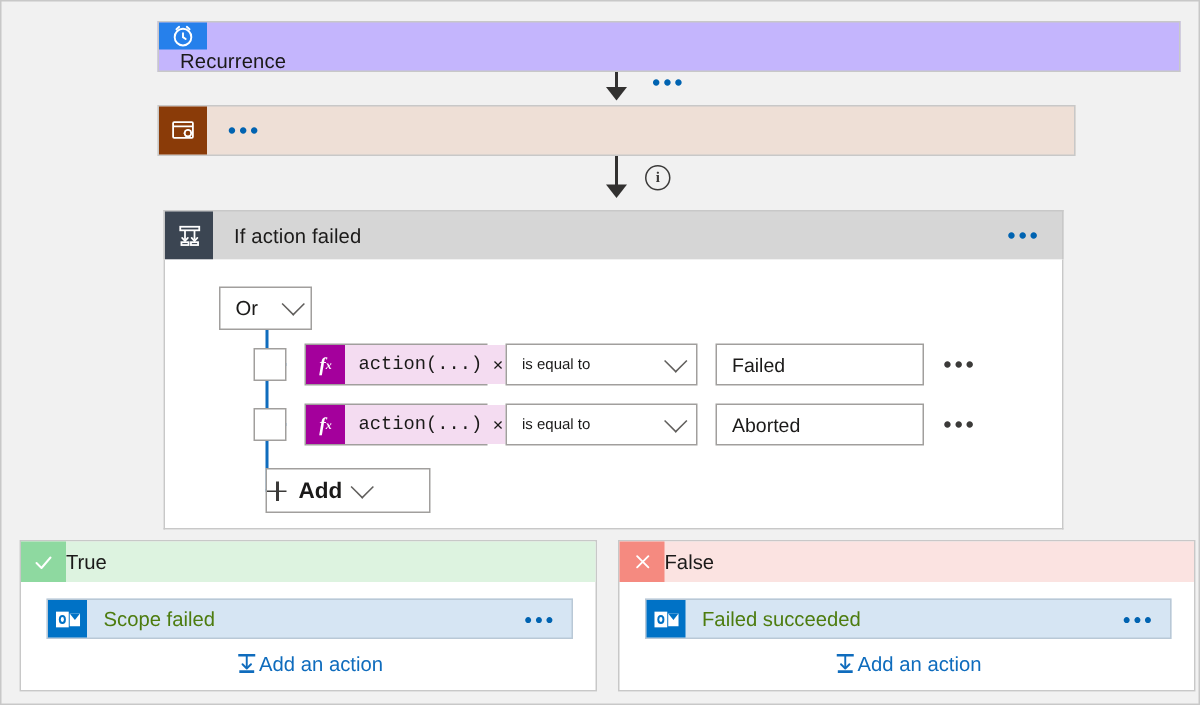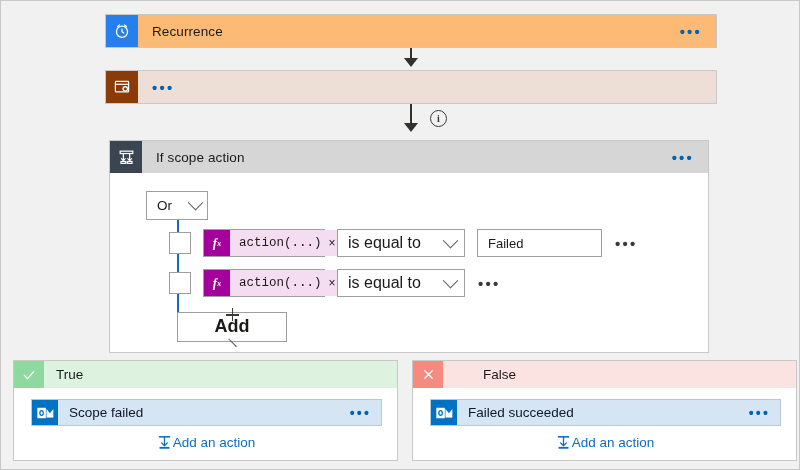--- a/index.html
+++ b/index.html
@@ -54,22 +54,23 @@
     padding: 0 14px;
     letter-spacing: 2.2px;
     font-size: 15px;
     line-height: 1;
     color: #0063b1;
     font-weight: 700;
   }
 
   
   #recurrence {
-    left: 104px; top: 13px; width: 612px; height: 34px;
-    background: #fdba74;
+    left: 104px; top: 13px; width: 682px; height: 34px;
+    background: #c4b5fd;
+    flex-direction: column;
   }
   #recurrence .card-icon { background: #2680eb; }
 
   
   #scope {
     left: 104px; top: 69px; width: 612px; height: 34px;
     background: #eedfd6;
   }
   #scope .card-icon { background: #8a3b08; }
 
@@ -215,25 +216,25 @@
   .op-box {
     width: 128px; height: 28px;
     margin-left: 12px;
     border: 1px solid #a19f9d;
     background: #fff;
     box-sizing: border-box;
     display: flex;
     align-items: center;
     justify-content: space-between;
     padding: 0 8px 0 10px;
-    font-size: 16px;
+    font-size: 10px;
     color: #1b1a19;
   }
   .val-box {
-    width: 125px; height: 28px;
+    width: 139px; height: 28px;
     margin-left: 12px;
     border: 1px solid #a19f9d;
     background: #fff;
     box-sizing: border-box;
     display: flex;
     align-items: center;
     padding-left: 10px;
     font-size: 13px;
     color: #1b1a19;
   }
@@ -249,26 +250,24 @@
   
   .add-btn {
     position: absolute;
     left: 176px; top: 311px;
     width: 110px; height: 30px;
     background: #fff;
     border: 1px solid #a19f9d;
     box-sizing: border-box;
     display: flex;
     align-items: center;
-    justify-content: center;
     gap: 8px;
-    font-size: 18px;
+    font-size: 15px;
     font-weight: 700;
     color: #1b1a19;
-    flex-direction: column;
   }
   .plus {
     position: relative;
     width: 13px; height: 13px;
   }
   .plus:before, .plus:after {
     content: "";
     position: absolute;
     background: #3b3a39;
   }
@@ -295,27 +294,26 @@
   .branch-head .bh-icon {
     width: 30px;
     display: flex;
     align-items: center;
     justify-content: center;
   }
   .branch-head .bh-label {
     flex: 1;
     display: flex;
     align-items: center;
-    padding-left: 12px;
     font-size: 13.5px;
     color: #1b1a19;
   }
   #branch-true .branch-head { background: #ddf3e0; }
   #branch-true .bh-icon { background: #8ed9a0; }
-  #branch-false .branch-head { background: #fbe3e1; gap: 28px; }
+  #branch-false .branch-head { background: #fbe3e1; }
   #branch-false .bh-icon { background: #f58a80; }
 
   .action-card {
     position: absolute;
     left: 17px;
     top: 38px;
     width: 351px;
     height: 27px;
     background: #d6e5f3;
     border: 1px solid #b9c8d6;
@@ -329,21 +327,21 @@
     display: flex;
     align-items: center;
     justify-content: center;
   }
   .action-card .ac-title {
     flex: 1;
     display: flex;
     align-items: center;
     padding-left: 11px;
     font-size: 13.5px;
-    color: #0f172a;
+    color: #4d7c0f;
   }
   .action-card .ellipsis { font-size: 14px; padding: 0 10px; }
 
   .add-action {
     position: absolute;
     left: 0; right: 0;
     top: 73px;
     display: flex;
     align-items: center;
     justify-content: center;
@@ -393,21 +391,21 @@
     <div class="card-icon">
       <svg class="ico" width="19" height="19" viewBox="0 0 24 24" fill="none" stroke="#ffffff" stroke-width="1.5">
         <rect x="4" y="4" width="16" height="3"></rect>
         <path d="M8 7v8M16 7v8"></path>
         <path d="M5.6 13.4 L8 16 L10.4 13.4" stroke-linecap="round" stroke-linejoin="round"></path>
         <path d="M13.6 13.4 L16 16 L18.4 13.4" stroke-linecap="round" stroke-linejoin="round"></path>
         <rect x="5" y="17" width="6" height="2.4"></rect>
         <rect x="13" y="17" width="6" height="2.4"></rect>
       </svg>
     </div>
-    <div class="card-title">If scope action</div>
+    <div class="card-title">If action failed</div>
     <div class="ellipsis">•••</div>
   </div>
 
   <div class="cond-body"></div>
 
   <div class="or-box">
     <span>Or</span>
     <span class="chev or-chev"></span>
   </div>
 
@@ -439,20 +437,21 @@
       <div class="token">
         <span class="fx">f<sub>x</sub></span>
         <span class="token-text">action(...)</span>
         <span class="token-x">×</span>
       </div>
     </div>
     <div class="op-box">
       <span>is equal to</span>
       <span class="chev"></span>
     </div>
+    <div class="val-box">Aborted</div>
     <div class="row-ellipsis">•••</div>
   </div>
 
   <div class="add-btn">
     <span class="plus"></span>
     <span>Add</span>
     <span class="chev"></span>
   </div>
 
   <div class="branch" id="branch-true">

